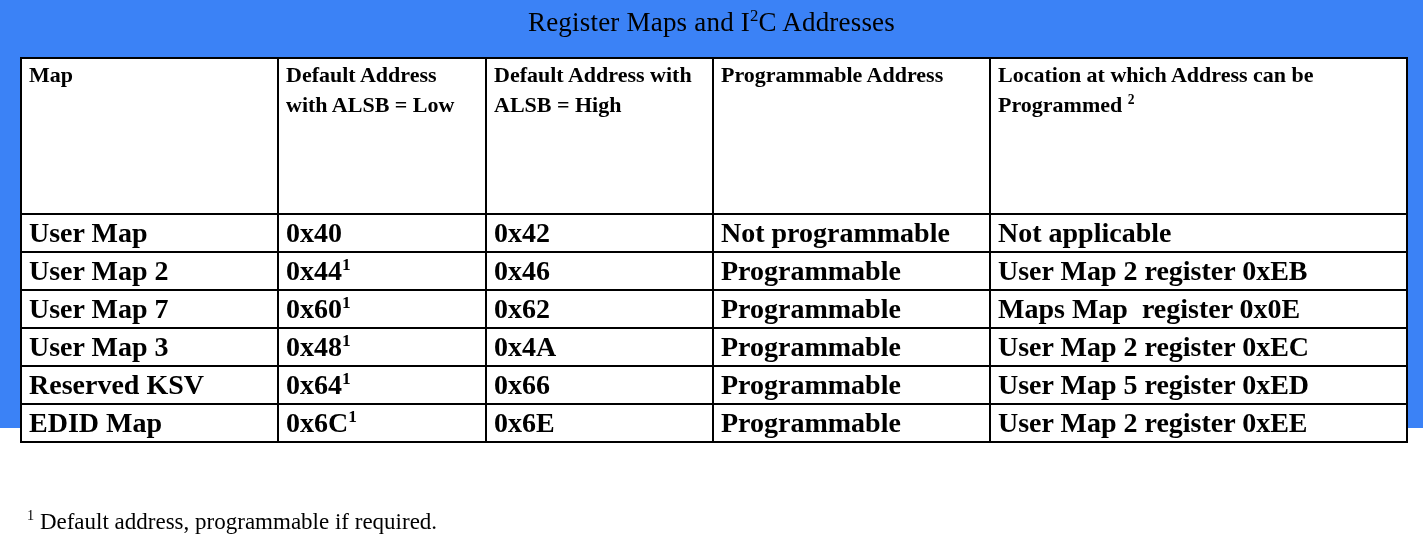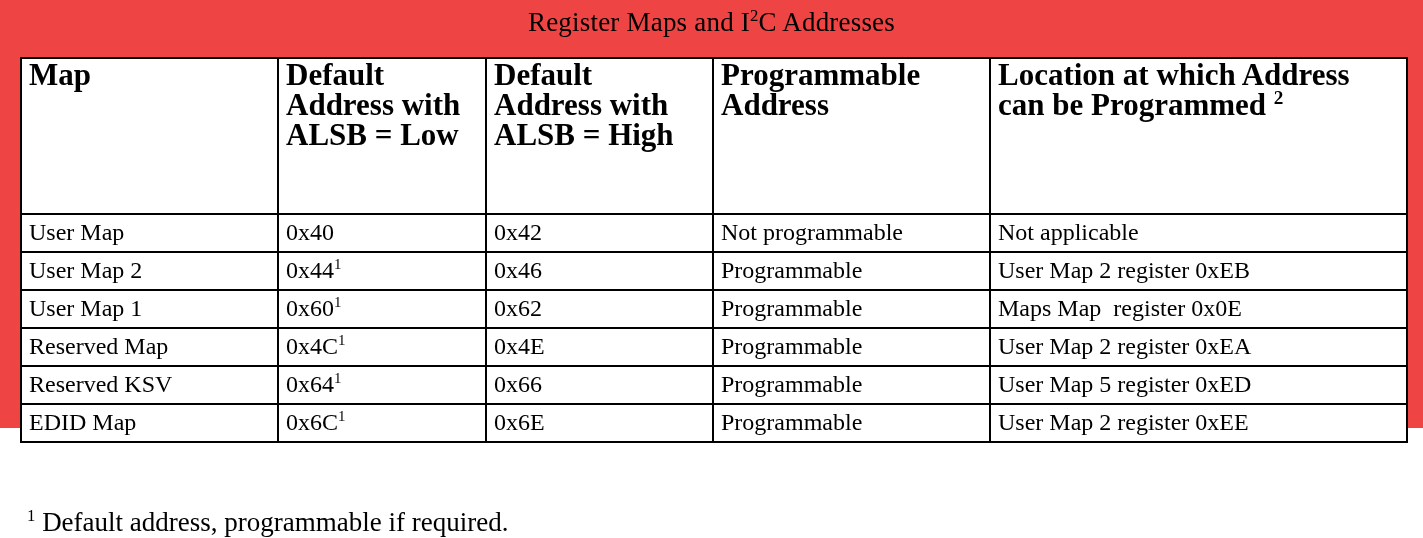--- a/index.html
+++ b/index.html
@@ -11,21 +11,21 @@
     width: 1423px;
     height: 538px;
     font-family: "Liberation Serif", "DejaVu Serif", serif;
     color: #000000;
     overflow: hidden;
   }
   #page {
     position: relative;
     width: 1423px;
     height: 428px;
-    background: #ef4444;
+    background: #3b82f6;
   }
   #doc-title {
     position: absolute;
     top: 4px;
     left: 0;
     width: 1423px;
     text-align: center;
     font-size: 27px;
     line-height: 36px;
     font-weight: 400;
@@ -54,46 +54,46 @@
 
   #reg-table th, #reg-table td {
     border: 2px solid #000000;
     padding: 1px 6px 1px 7px;
     vertical-align: top;
     text-align: left;
   }
   #reg-table thead th {
     height: 152px;
     font-weight: bold;
-    font-size: 31px;
+    font-size: 22px;
     line-height: 30px;
   }
   #reg-table thead th sup {
     font-size: 0.62em;
     vertical-align: super;
     line-height: 0;
     font-weight: bold;
   }
   #reg-table tbody td {
     height: 34px;
-    font-size: 24px;
+    font-size: 28px;
     line-height: 33px;
-    font-weight: 400;
+    font-weight: 700;
     white-space: pre;
   }
   #reg-table tbody td sup {
     font-size: 0.62em;
     vertical-align: super;
     line-height: 0;
   }
   #footnote {
     position: absolute;
     left: 27px;
     top: 508px;
-    font-size: 27px;
+    font-size: 23px;
     line-height: 28px;
     white-space: pre;
   }
   #footnote sup {
     font-size: 0.62em;
     vertical-align: super;
     line-height: 0;
   }
 </style>
 </head>
@@ -129,32 +129,32 @@
           <td>Not applicable</td>
         </tr>
         <tr>
           <td>User Map 2</td>
           <td><span>0x44</span><sup>1</sup></td>
           <td>0x46</td>
           <td>Programmable</td>
           <td>User Map 2 register 0xEB</td>
         </tr>
         <tr>
-          <td>User Map 1</td>
+          <td>User Map 7</td>
           <td><span>0x60</span><sup>1</sup></td>
           <td>0x62</td>
           <td>Programmable</td>
           <td>Maps Map  register 0x0E</td>
         </tr>
         <tr>
-          <td>Reserved Map</td>
-          <td><span>0x4C</span><sup>1</sup></td>
-          <td>0x4E</td>
+          <td>User Map 3</td>
+          <td><span>0x48</span><sup>1</sup></td>
+          <td>0x4A</td>
           <td>Programmable</td>
-          <td>User Map 2 register 0xEA</td>
+          <td>User Map 2 register 0xEC</td>
         </tr>
         <tr>
           <td>Reserved KSV</td>
           <td><span>0x64</span><sup>1</sup></td>
           <td>0x66</td>
           <td>Programmable</td>
           <td>User Map 5 register 0xED</td>
         </tr>
         <tr>
           <td>EDID Map</td>

